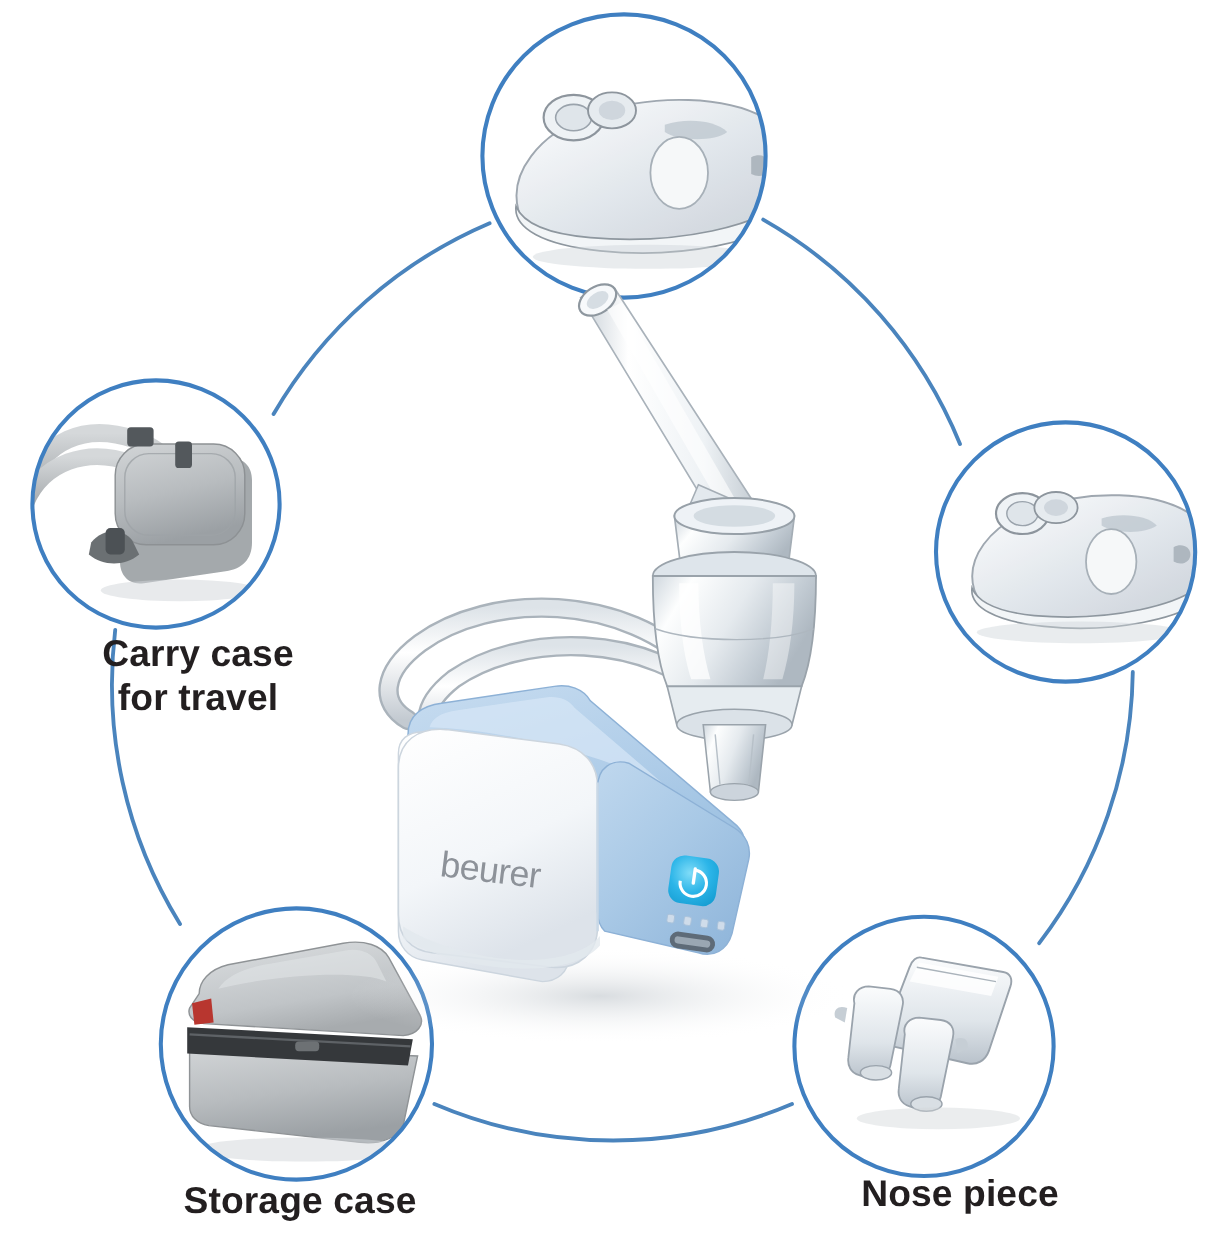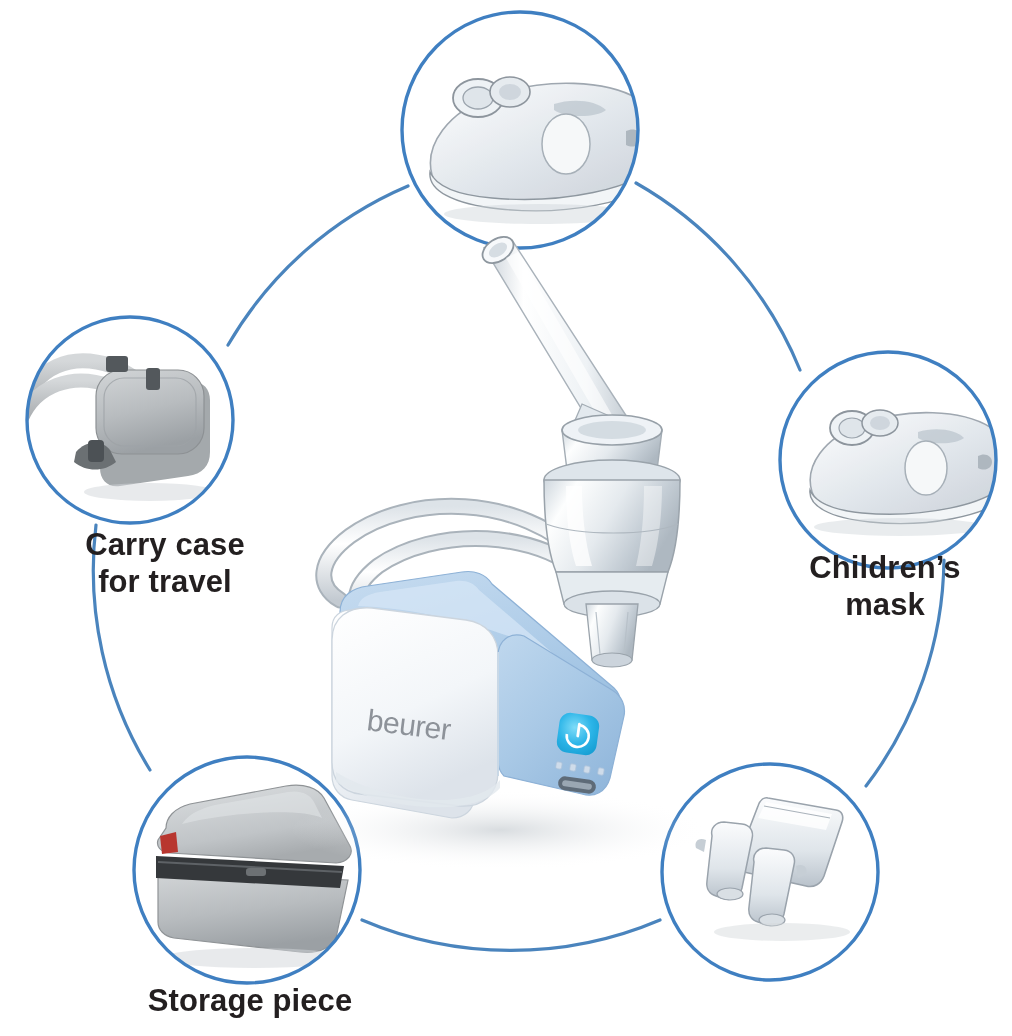--- a/index.html
+++ b/index.html
@@ -386,17 +386,16 @@
         <rect x="562" y="782" width="30" height="6" rx="3" ry="3" transform="rotate(8 577 785)" fill="#9aa7b3"></rect>
       </g>
 
       <path d="M 336 772 C 380 800 470 814 500 780 L 500 788
                C 472 820 378 808 336 782 Z" fill="#e2e8ee" opacity="0.8"></path>
     </g>
   </svg>
 
   <div class="label label-carry">Carry case
 for travel</div>
-  <div class="label label-children">Children’s
-mask</div>
-  <div class="label label-storage">Storage piece</div>
+  <div class="label label-storage">Storage case</div>
+  <div class="label label-nose">Nose piece</div>
 
 </div>
 
 </body></html>

